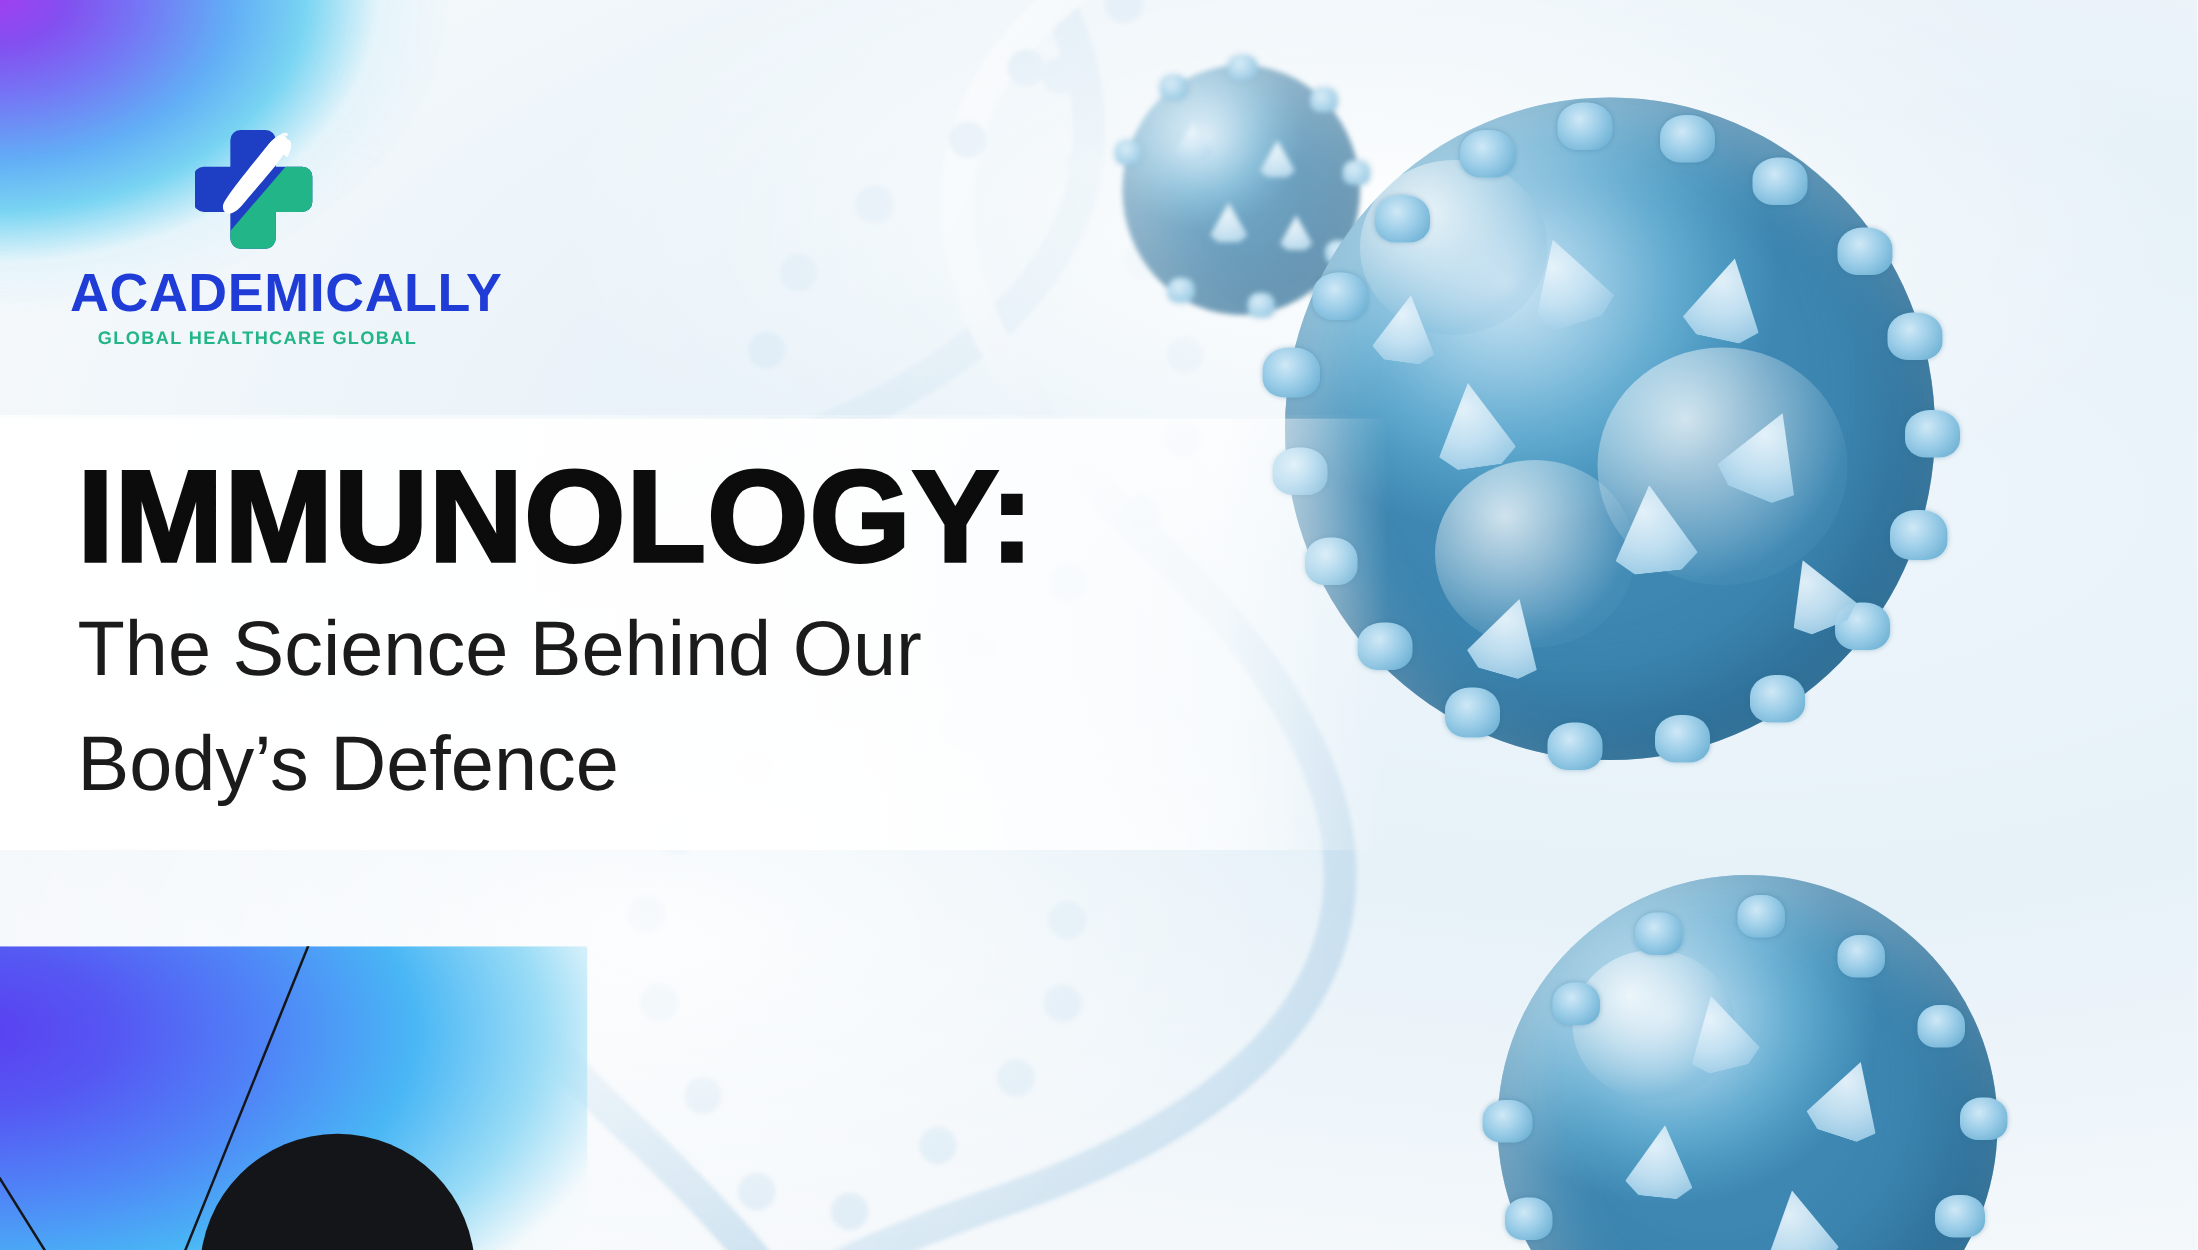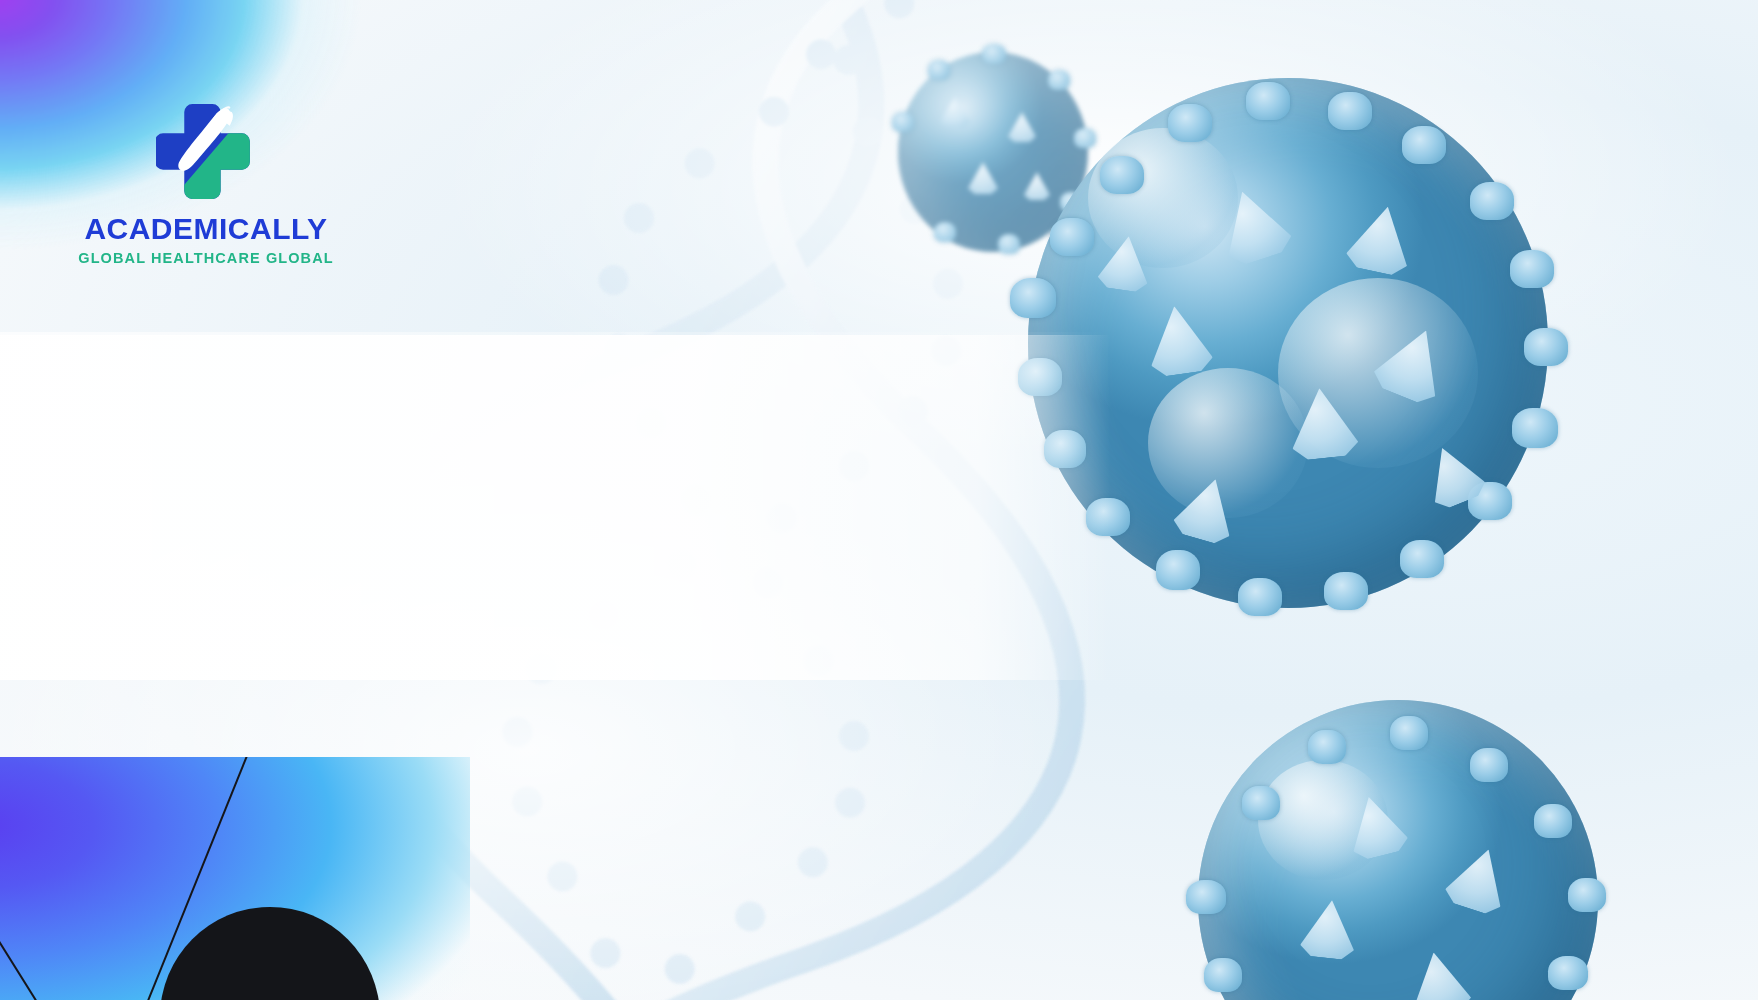--- a/index.html
+++ b/index.html
@@ -79,21 +79,21 @@
   .corner-bl .line{position:absolute;background:#15161a;height:2px;transform-origin:0 0;}
   .corner-bl .dot{
     position:absolute;left:160px;top:150px;width:220px;height:220px;border-radius:50%;background:#141519;
   }
 
   
   .logo{position:absolute;left:56px;top:100px;width:300px;text-align:center;}
   .logo-mark{width:100%;height:108px;display:flex;justify-content:center;align-items:flex-start;}
   .logo-mark svg{height:106px;width:auto;display:block;}
   .logo-name{
-    font-size:30px;font-weight:700;letter-spacing:.5px;color:#1f3cd6;
+    font-size:43px;font-weight:700;letter-spacing:.5px;color:#1f3cd6;
     margin-top:6px;line-height:1;
   }
   .logo-tag{
     font-size:14.5px;font-weight:700;letter-spacing:1.1px;color:#22b588;
     margin-top:7px;line-height:1;
   }
 
   
   .band{
     position:absolute;left:0;top:335px;width:1110px;height:345px;
@@ -315,14 +315,19 @@
         </g>
       </svg>
     </div>
     <div class="logo-name">ACADEMICALLY</div>
     <div class="logo-tag">GLOBAL HEALTHCARE GLOBAL</div>
   </div>
 
   <div class="band-edge"></div>
   <div class="band"></div>
 
+  <div class="title-block">
+    <h1 class="headline">IMMUNOLOGY:</h1>
+    <p class="subhead">The Science Behind Our</p>
+    <p class="subhead">Body’s Defence</p>
+  </div>
 
 </div>
 
 </body></html>

